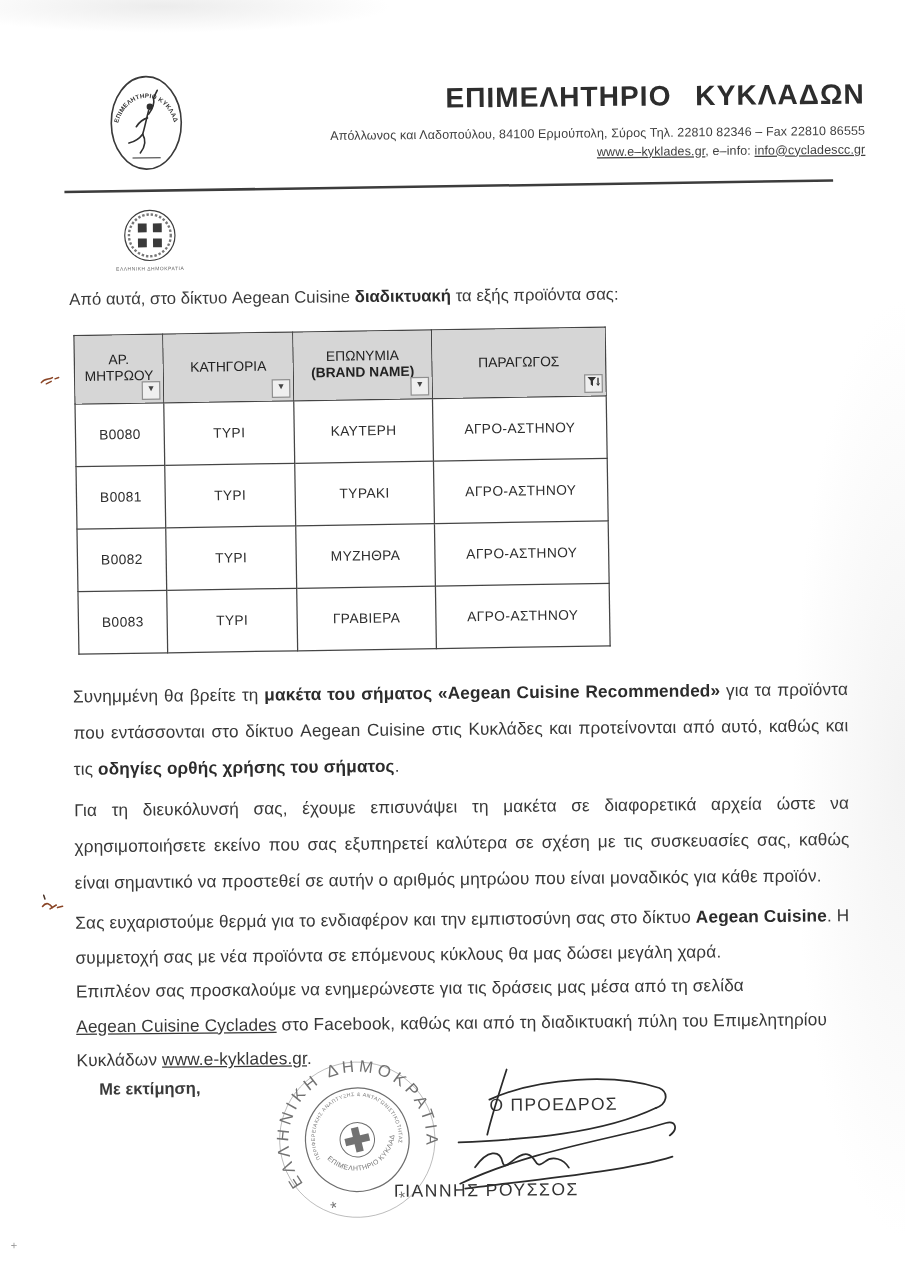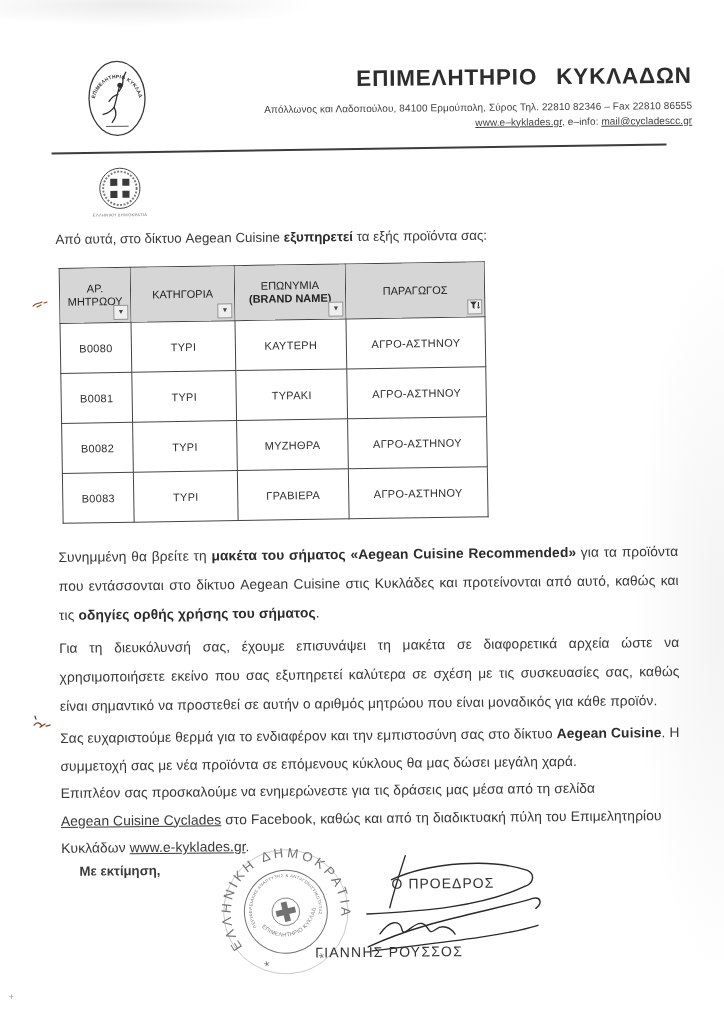--- a/index.html
+++ b/index.html
@@ -87,38 +87,38 @@
       <path d="M28,49 C25,53 21,55 17,56"></path>
       <path d="M28,49 C31,54 30,59 26,64"></path>
       <path d="M20,68 h22" stroke-width="0.8"></path>
     </g>
   </svg>
 
   <div class="org-title">ΕΠΙΜΕΛΗΤΗΡΙΟ ΚΥΚΛΑΔΩΝ</div>
 
   <div class="addr">
     <div>Απόλλωνος και Λαδοπούλου, 84100 Ερμούπολη, Σύρος Τηλ. 22810 82346 – Fax 22810 86555</div>
-    <div><span class="u">www.e–kyklades.gr</span><span>, e–info: </span><span class="u">mail@cycladescc.gr</span></div>
+    <div><span class="u">www.e–kyklades.gr</span><span>, e–info: </span><span class="u">info@cycladescc.gr</span></div>
   </div>
 
   <div class="rule"></div>
 
   <svg class="emblem" viewBox="0 0 46 46">
     <circle cx="23" cy="23" r="21" fill="none" stroke="#3e3e3e" stroke-width="1"></circle>
     <circle cx="23" cy="23" r="17.5" fill="none" stroke="#555" stroke-width="2" stroke-dasharray="2 1.6" opacity="0.8"></circle>
     <g fill="#3a3a3a">
       <rect x="13" y="13" width="7.4" height="7.4"></rect>
       <rect x="25.6" y="13" width="7.4" height="7.4"></rect>
       <rect x="13" y="25.6" width="7.4" height="7.4"></rect>
       <rect x="25.6" y="25.6" width="7.4" height="7.4"></rect>
     </g>
   </svg>
   <div class="emblem-cap">ΕΛΛΗΝΙΚΗ ΔΗΜΟΚΡΑΤΙΑ</div>
 
-  <div class="intro"><span>Από αυτά, στο δίκτυο Aegean Cuisine </span><span class="b">εξυπηρετεί</span><span> τα εξής προϊόντα σας:</span></div>
+  <div class="intro"><span>Από αυτά, στο δίκτυο Aegean Cuisine </span><span class="b">διαδικτυακή</span><span> τα εξής προϊόντα σας:</span></div>
 
   <table class="tbl">
     <thead>
       <tr>
         <th class="c0">
           <span class="th-l">ΑΡ.</span>
           <span class="th-l">ΜΗΤΡΩΟΥ</span>
           <span class="drop">▼</span>
         </th>
         <th class="c1">

